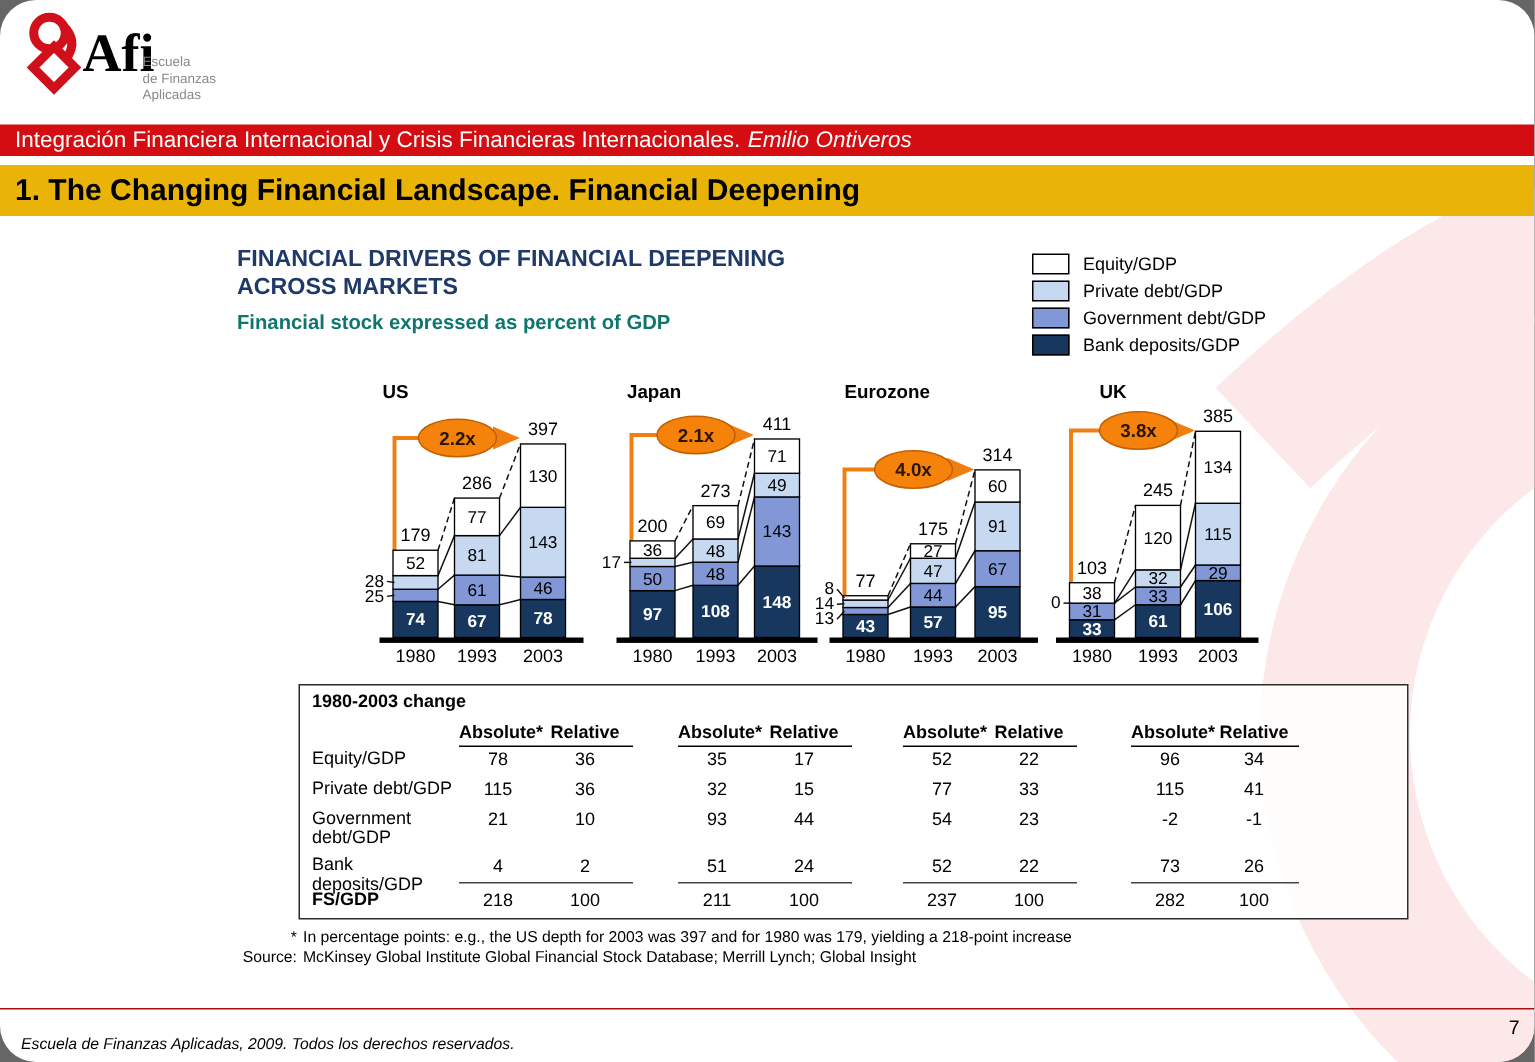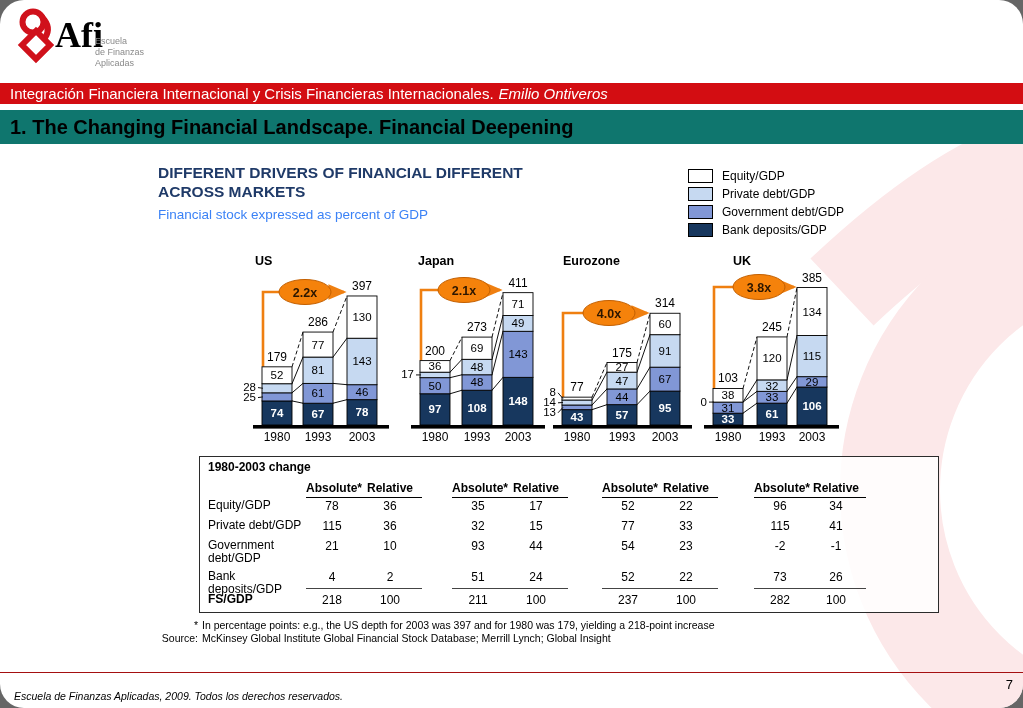--- a/index.html
+++ b/index.html
@@ -7,26 +7,26 @@
          font-family:"Liberation Sans",sans-serif;color:#000;border-radius:24px;}
   .wm{position:absolute;left:0;top:0;z-index:0;pointer-events:none;}
   .z{position:absolute;z-index:1;}
 
   
   .brand{left:55px;top:14px;font-family:"Liberation Serif",serif;font-weight:bold;font-size:36px;}
   .tagline{left:95px;top:36px;font-size:9px;line-height:11px;color:#8a8a8a;}
   .course-bar{left:0;top:83px;width:100%;height:21px;background:#d30d12;color:#fff;
               font-size:15px;line-height:21px;padding-left:10px;box-sizing:border-box;white-space:nowrap;}
   .course-bar i{margin-left:5px;margin-top:21px;}
-  .slide-title{left:0;top:110px;width:100%;height:34px;background:#0f766e;color:#000;
+  .slide-title{left:0;top:110px;width:100%;height:34px;background:#eab308;color:#000;
                font-size:20px;font-weight:bold;line-height:34px;padding-left:10px;box-sizing:border-box;}
 
   
   .ctitle{left:158px;top:163px;font-size:15.5px;font-weight:bold;color:#1f3a68;line-height:19px;}
-  .csub{left:158px;top:207px;font-size:13.5px;color:#3b82f6;}
+  .csub{left:158px;top:207px;font-size:13.5px;color:#0f766e;font-weight:bold;}
 
   
   .legend{left:688px;top:167px;font-size:12px;}
   .leg-item{display:flex;align-items:center;height:18px;}
   .leg-sw{width:23px;height:12px;border:1px solid #000;margin-right:9px;flex:none;}
 
   
   .ftable{left:166px;top:456px;width:740px;height:157px;border:1.4px solid #2b2b2b;box-sizing:border-box;background:rgba(255,255,255,.85);margin-left:33px;}
   .ttitle{position:absolute;left:8px;top:3px;font-size:12px;font-weight:bold;}
   .tgrid{position:absolute;left:0;top:22px;right:0;}
@@ -70,21 +70,21 @@
     <div>Escuela</div>
     <div>de Finanzas</div>
     <div>Aplicadas</div>
   </div>
 
   <div class="z course-bar"><span>Integración Financiera Internacional y Crisis Financieras Internacionales.</span><i>Emilio Ontiveros</i></div>
 
   <div class="z slide-title">1. The Changing Financial Landscape. Financial Deepening</div>
 
   <div class="z ctitle">
-    <div>DIFFERENT DRIVERS OF FINANCIAL DIFFERENT</div>
+    <div>FINANCIAL DRIVERS OF FINANCIAL DEEPENING</div>
     <div>ACROSS MARKETS</div>
   </div>
   <div class="z csub">Financial stock expressed as percent of GDP</div>
 
   <div class="z legend" id="legend">
       <div class="leg-item">
         <span class="leg-sw" style="background: rgb(255, 255, 255);"></span>
         <span>Equity/GDP</span>
       </div>
       <div class="leg-item">

